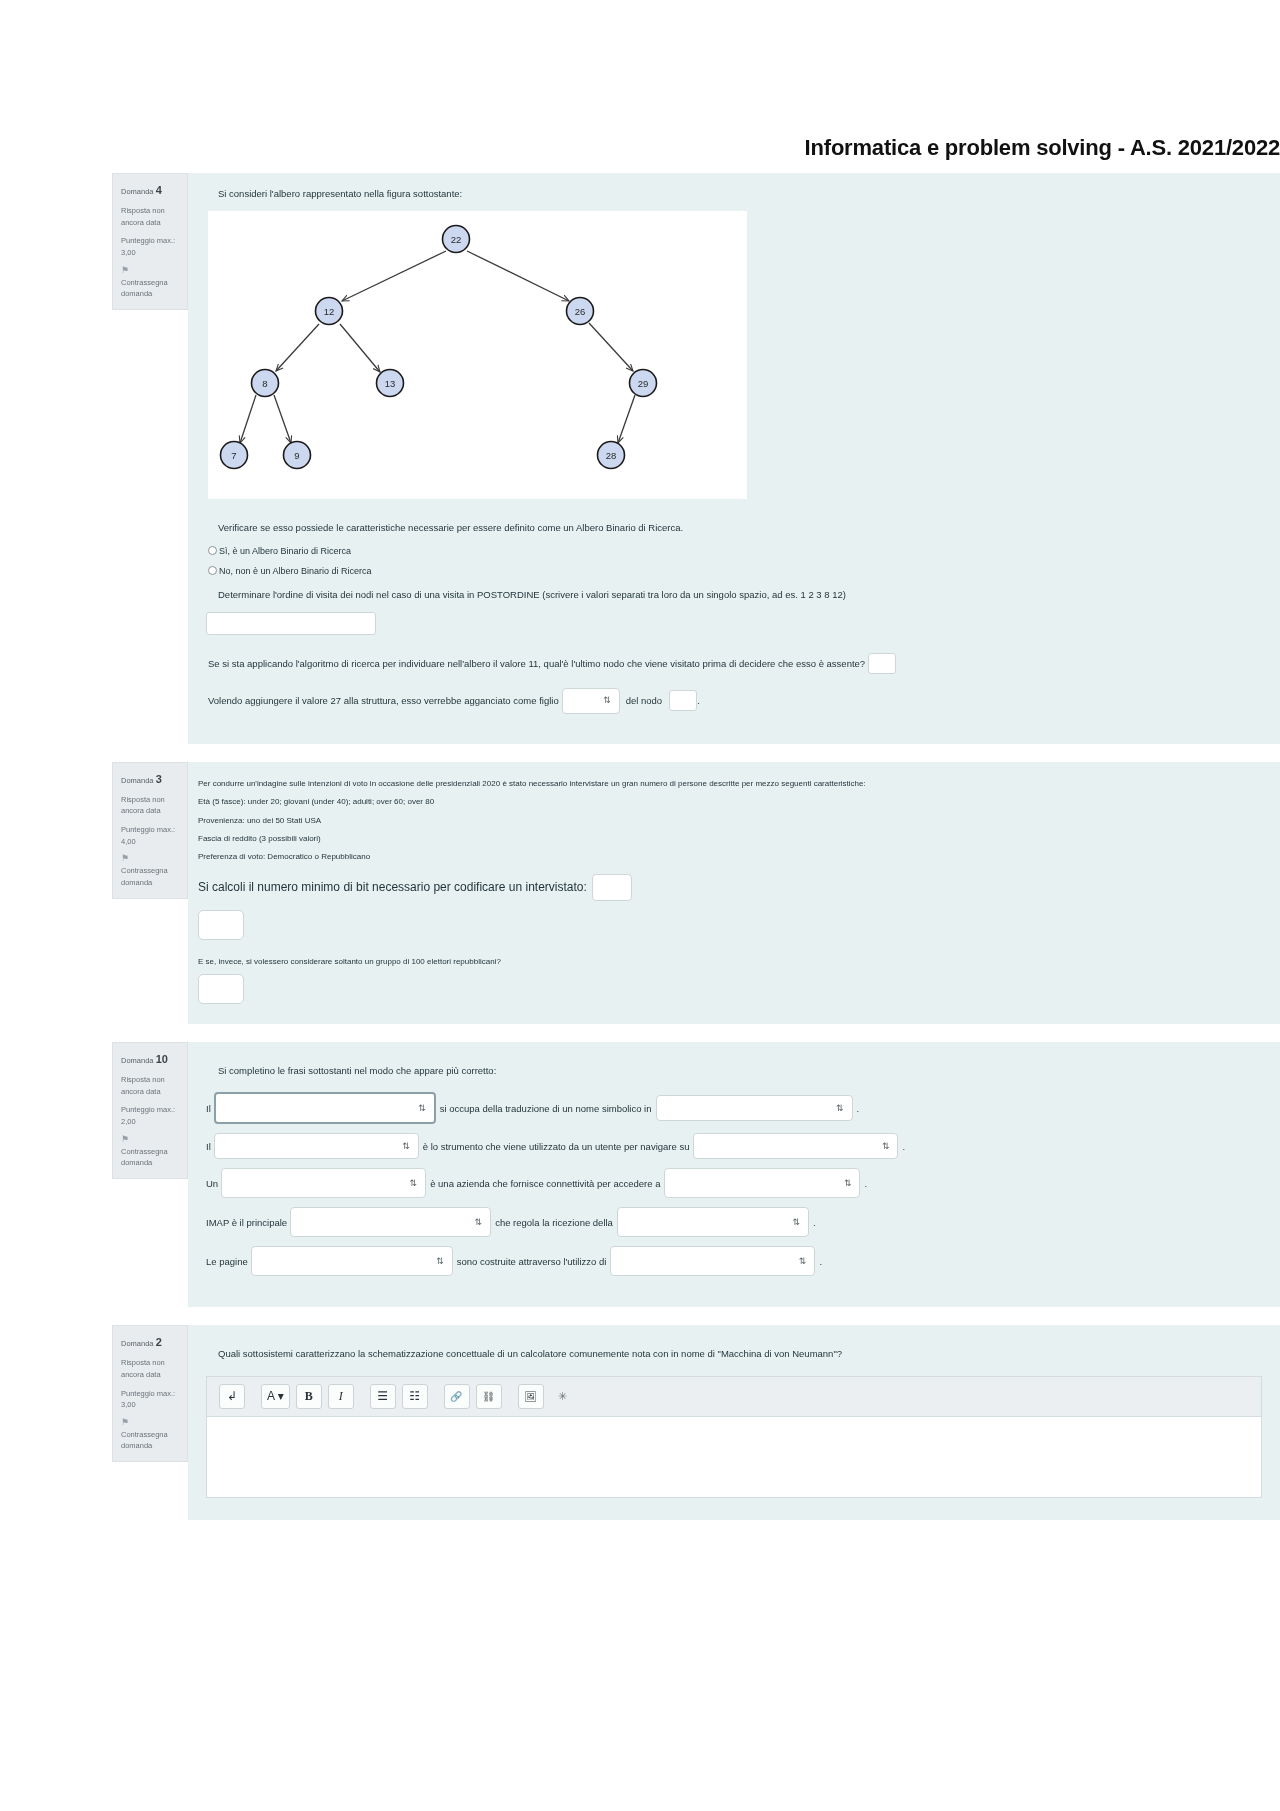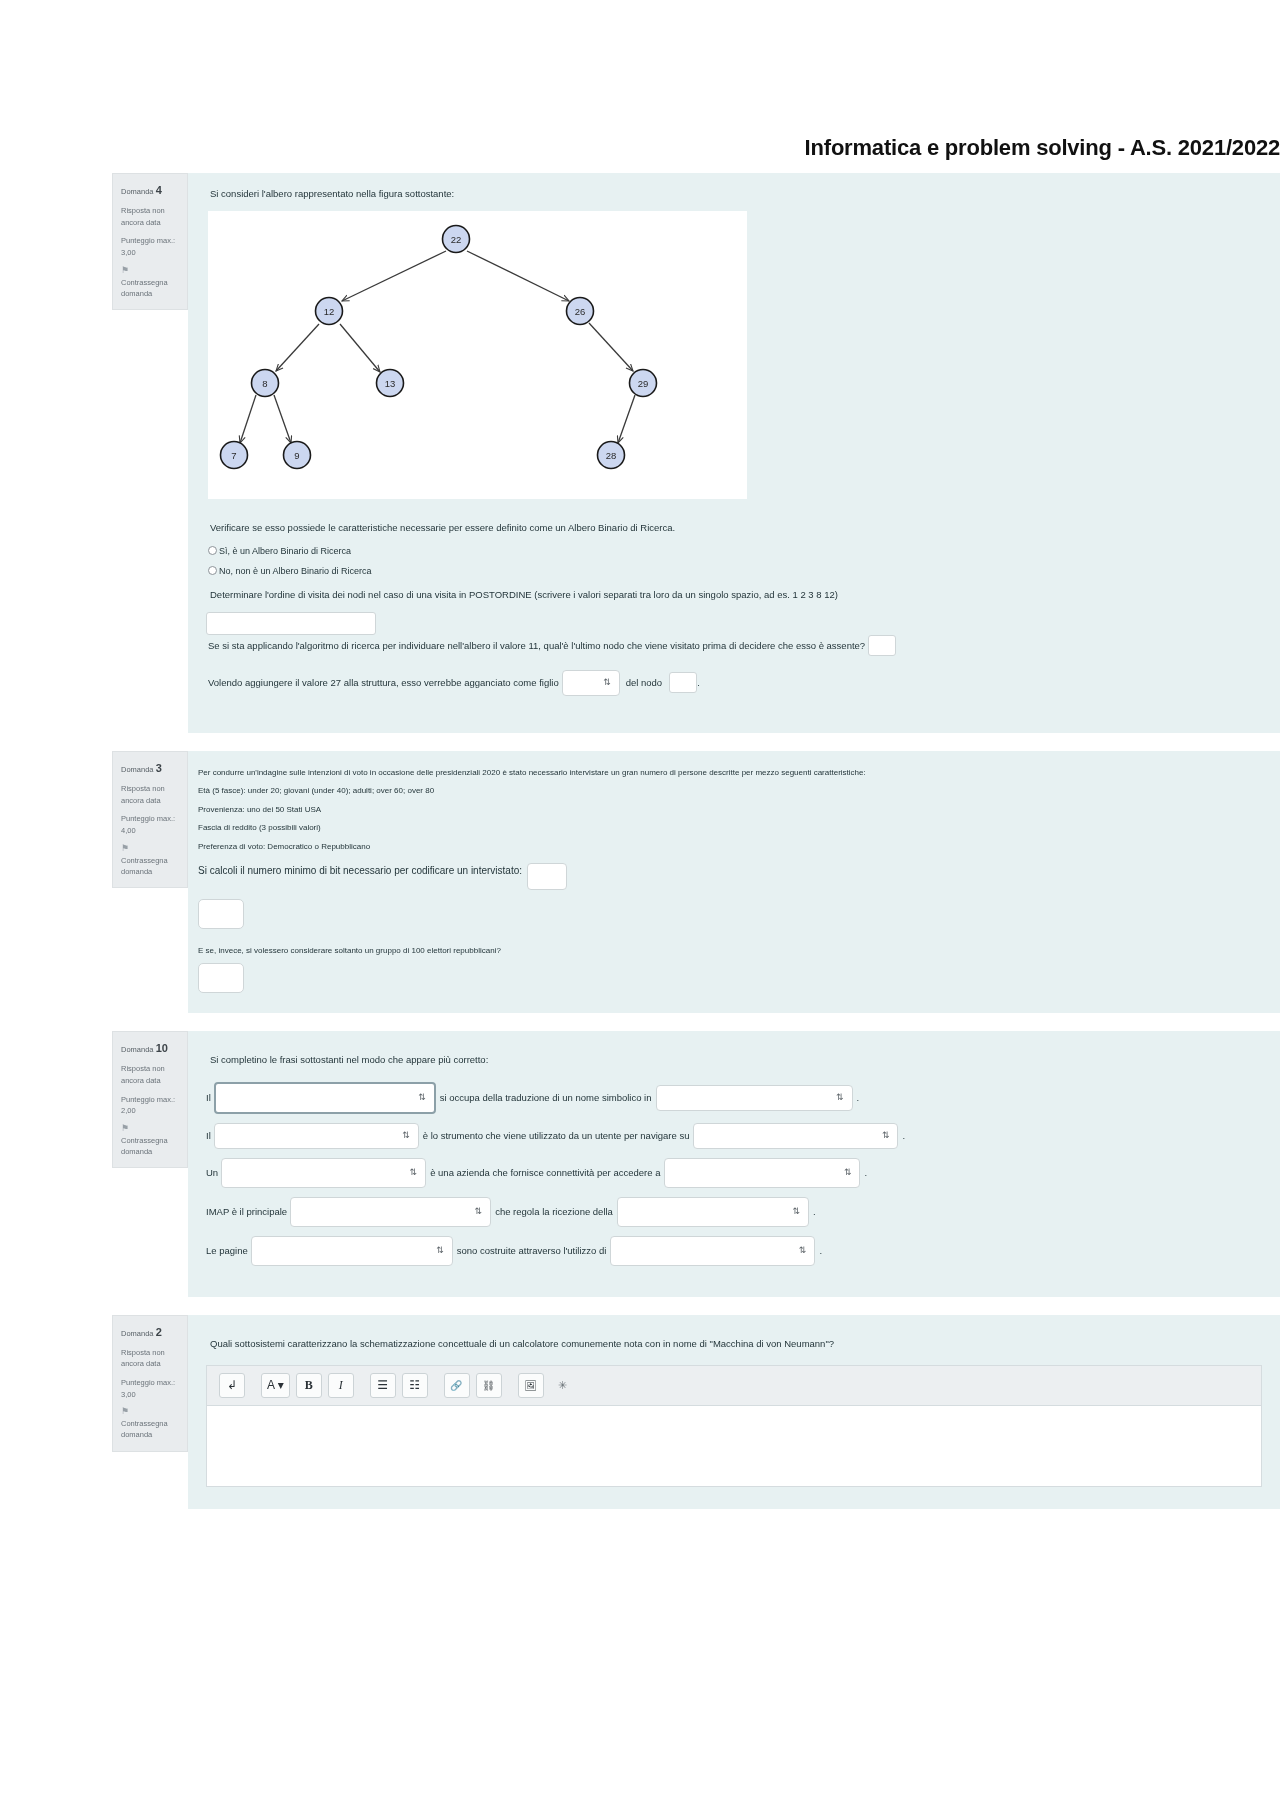--- a/index.html
+++ b/index.html
@@ -50,21 +50,21 @@
     flex: 1 1 auto;
     background: #e7f1f2;
     padding: 14px 18px 20px 18px;
     color: #1f3136;
   }
   .qbody.q4  { min-height: 560px; padding-top: 14px; }
   .qbody.q3  { font-size: 8px; padding: 16px 18px 20px 10px; }
   .qbody.q10 { padding: 22px 18px 22px 18px; }
   .qbody.q2  { padding: 22px 18px 22px 18px; }
 
-  .qtext { font-size: 9.5px; color: #1f3136; margin: 0 0 10px 4px; line-height: 1.5; }
+  .qtext { font-size: 9.5px; color: #1f3136; margin: 0 0 10px 12px; line-height: 1.5; }
 
   
   .figure {
     background: #ffffff;
     width: 539px;
     height: 288px;
     margin: 8px 0 22px 2px;
     position: relative;
   }
   .figure svg { display:block; }
@@ -97,21 +97,21 @@
   .sel .arrow { font-size: 9px; color:#5c6368; line-height:1; }
   .sel.focus { border: 2px solid #8ca0a8; }
 
   
   .q10row { display:flex; align-items:center; font-size: 9.5px; color:#1f3136; margin-bottom: 9px; gap: 0px;}
   .q10row .lbl { margin-right: 3px; white-space: nowrap; }
   .q10row .mid { margin: 0 4px; white-space: nowrap; }
   .q10row .end { margin-left: 4px; }
 
   
-  .q3line { font-size: 10px; color:#1f3136; display:flex; margin-bottom: 9px; line-height:1.5;}
+  .q3line { font-size: 12px; color:#1f3136; display:flex; align-items:center; margin-bottom: 9px; line-height:1.5;}
   .q3para { font-size:8px; color:#1f3136; margin:0 0 6px 0; line-height:1.55; max-width: 800px;}
 
   
   .editor-wrap { margin-top: 14px; background:#fff; border:1px solid #d5dcdf; width: 100%; }
   .editor-toolbar {
     display:flex; align-items:center; gap:6px;
     background: #eceff1; border-bottom:1px solid #d5dcdf;
     padding: 7px 12px;
   }
   .tbtn {
@@ -215,21 +215,21 @@
         <span>Sì, è un Albero Binario di Ricerca</span>
       </label>
       <label class="radio-row">
         <span class="radio-dot"></span>
         <span>No, non è un Albero Binario di Ricerca</span>
       </label>
 
       <p class="qtext" style="margin-top:12px;">Determinare l'ordine di visita dei nodi nel caso di una visita in POSTORDINE (scrivere i valori separati tra loro da un singolo spazio, ad es. 1 2 3 8 12)</p>
       <div class="tinput"></div>
 
-      <div class="inline-line" style="">
+      <div class="inline-line" style="margin-top:18px;">
         <span class="t">Se si sta applicando l'algoritmo di ricerca per individuare nell'albero il valore 11, qual'è l'ultimo nodo che viene visitato prima di decidere che esso è assente?</span>
         <span class="tinput small"></span>
       </div>
 
       <div class="inline-line" style="margin-top:14px;align-items:center;">
         <span class="t">Volendo aggiungere il valore 27 alla struttura, esso verrebbe agganciato come figlio</span>
         <span class="sel" style="width:58px;">
           <span class="arrow">⇅</span>
         </span>
         <span class="t" style="margin-left:6px;">del nodo</span>

